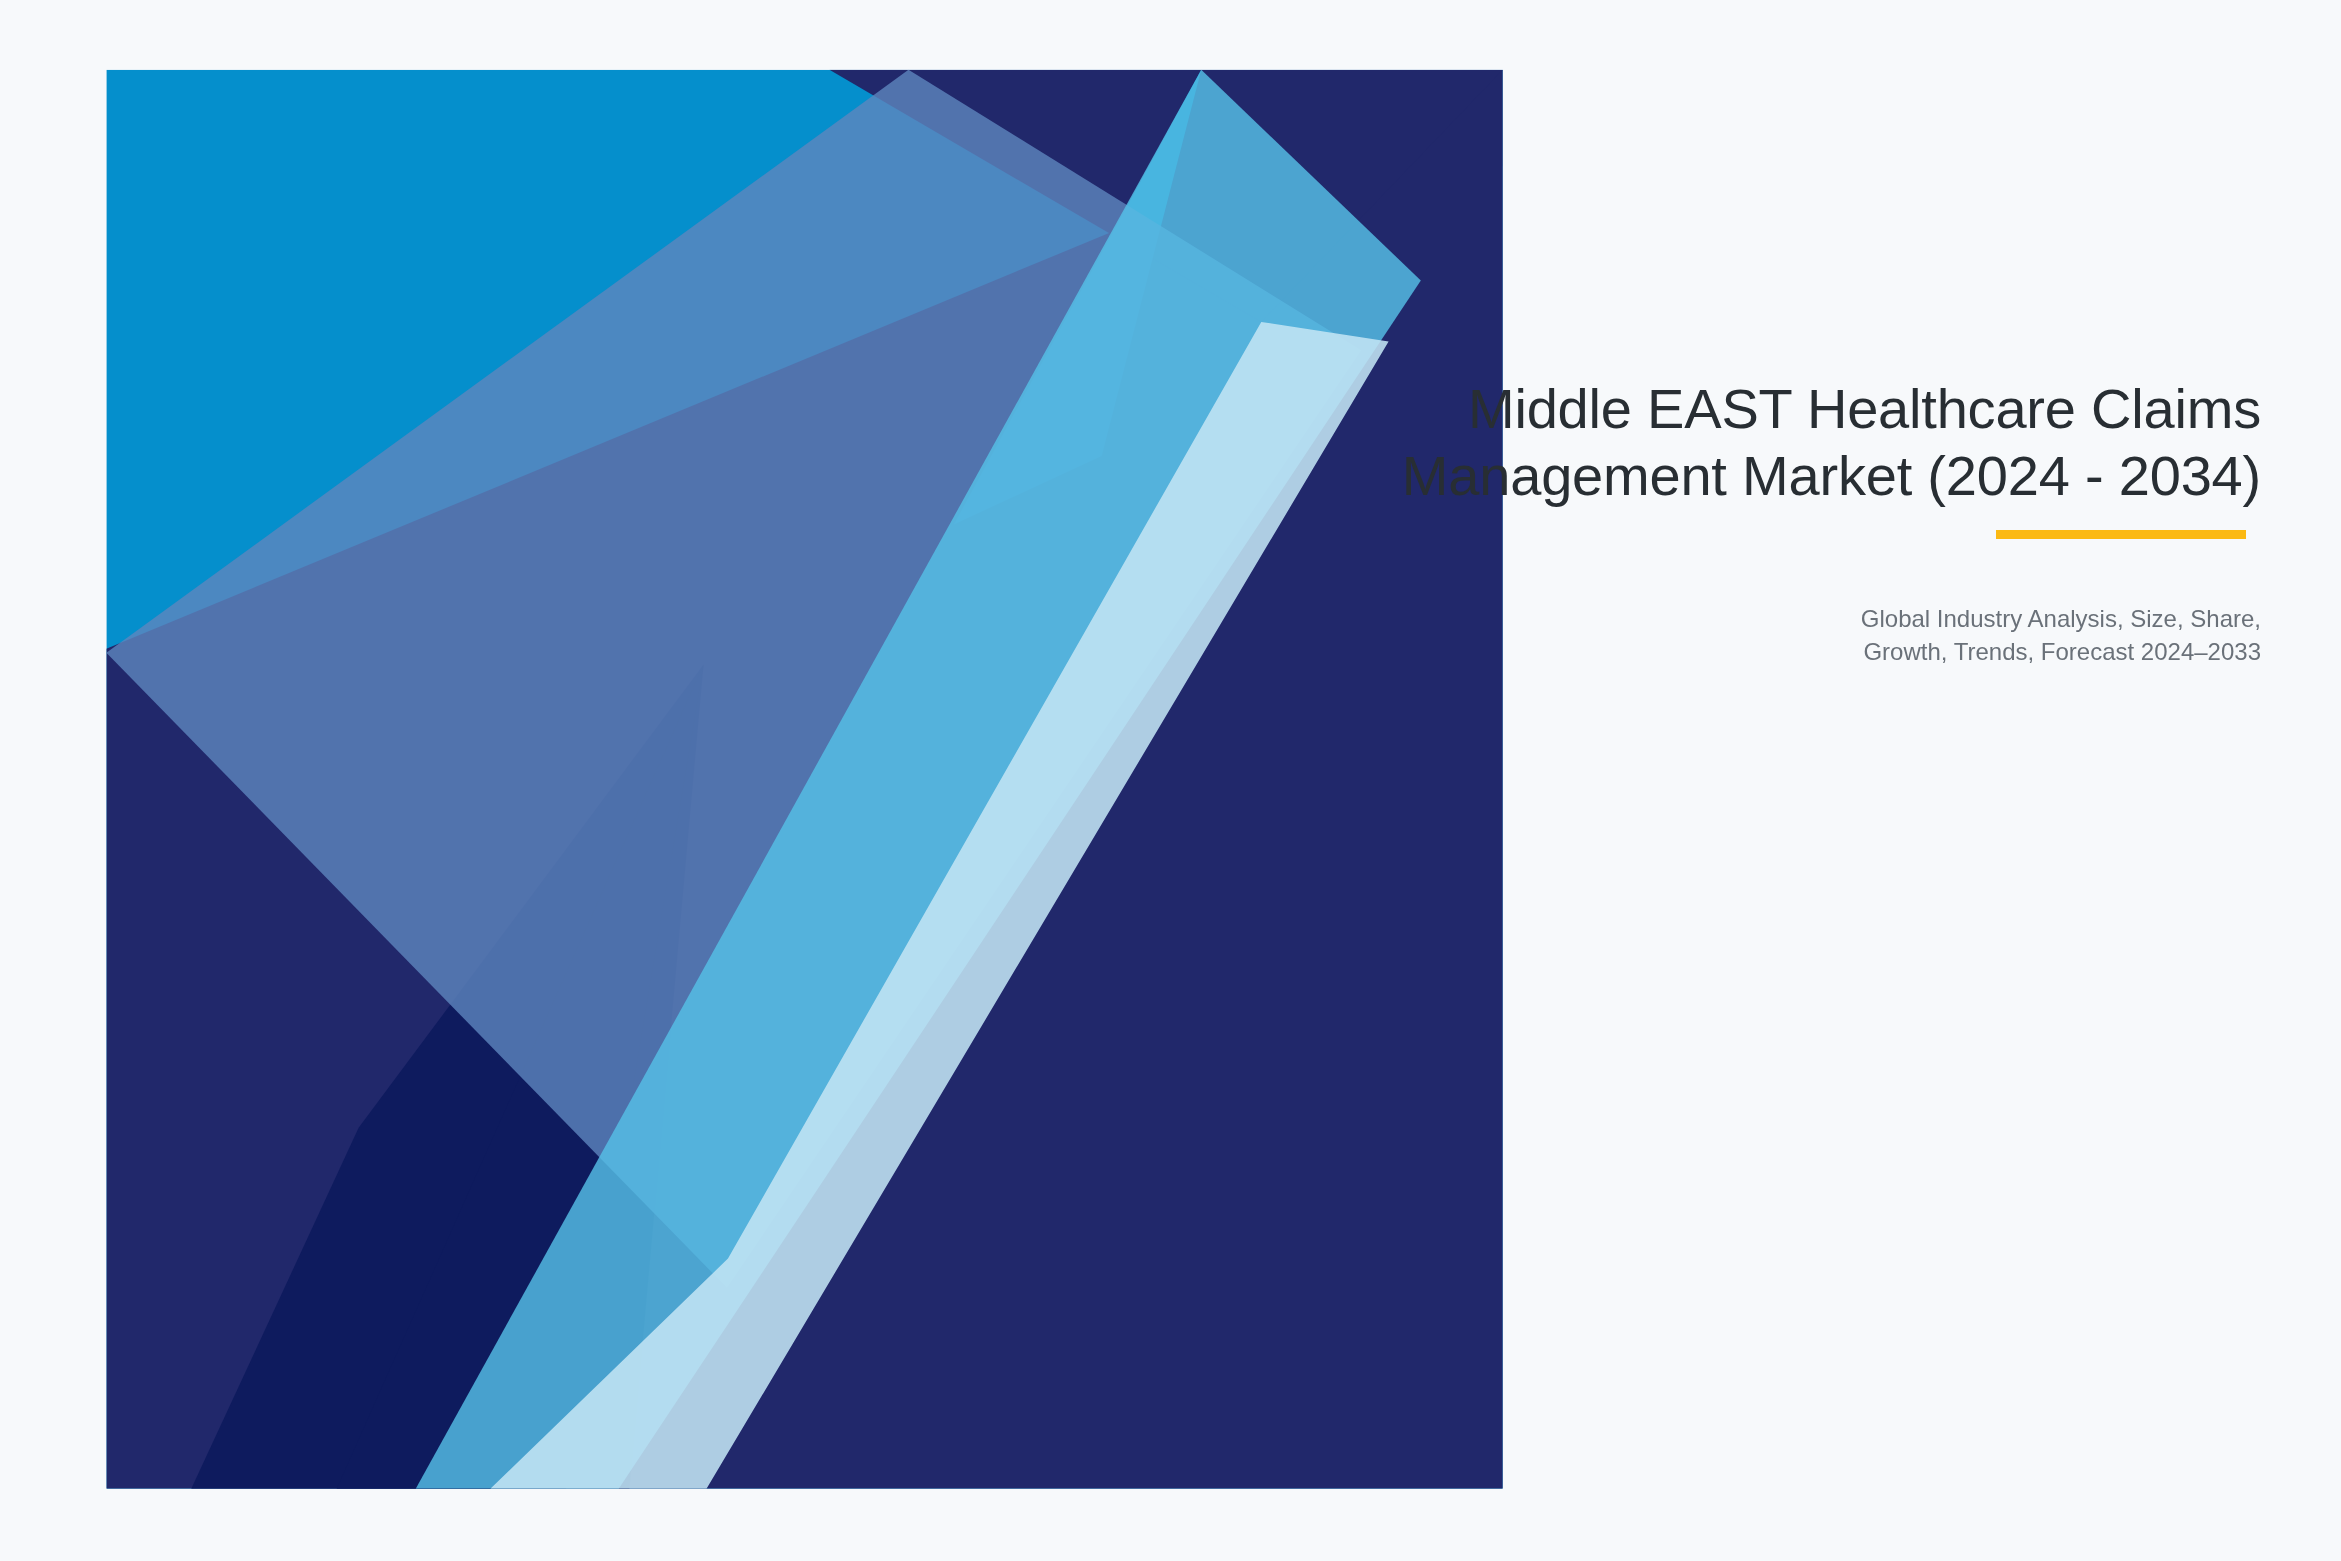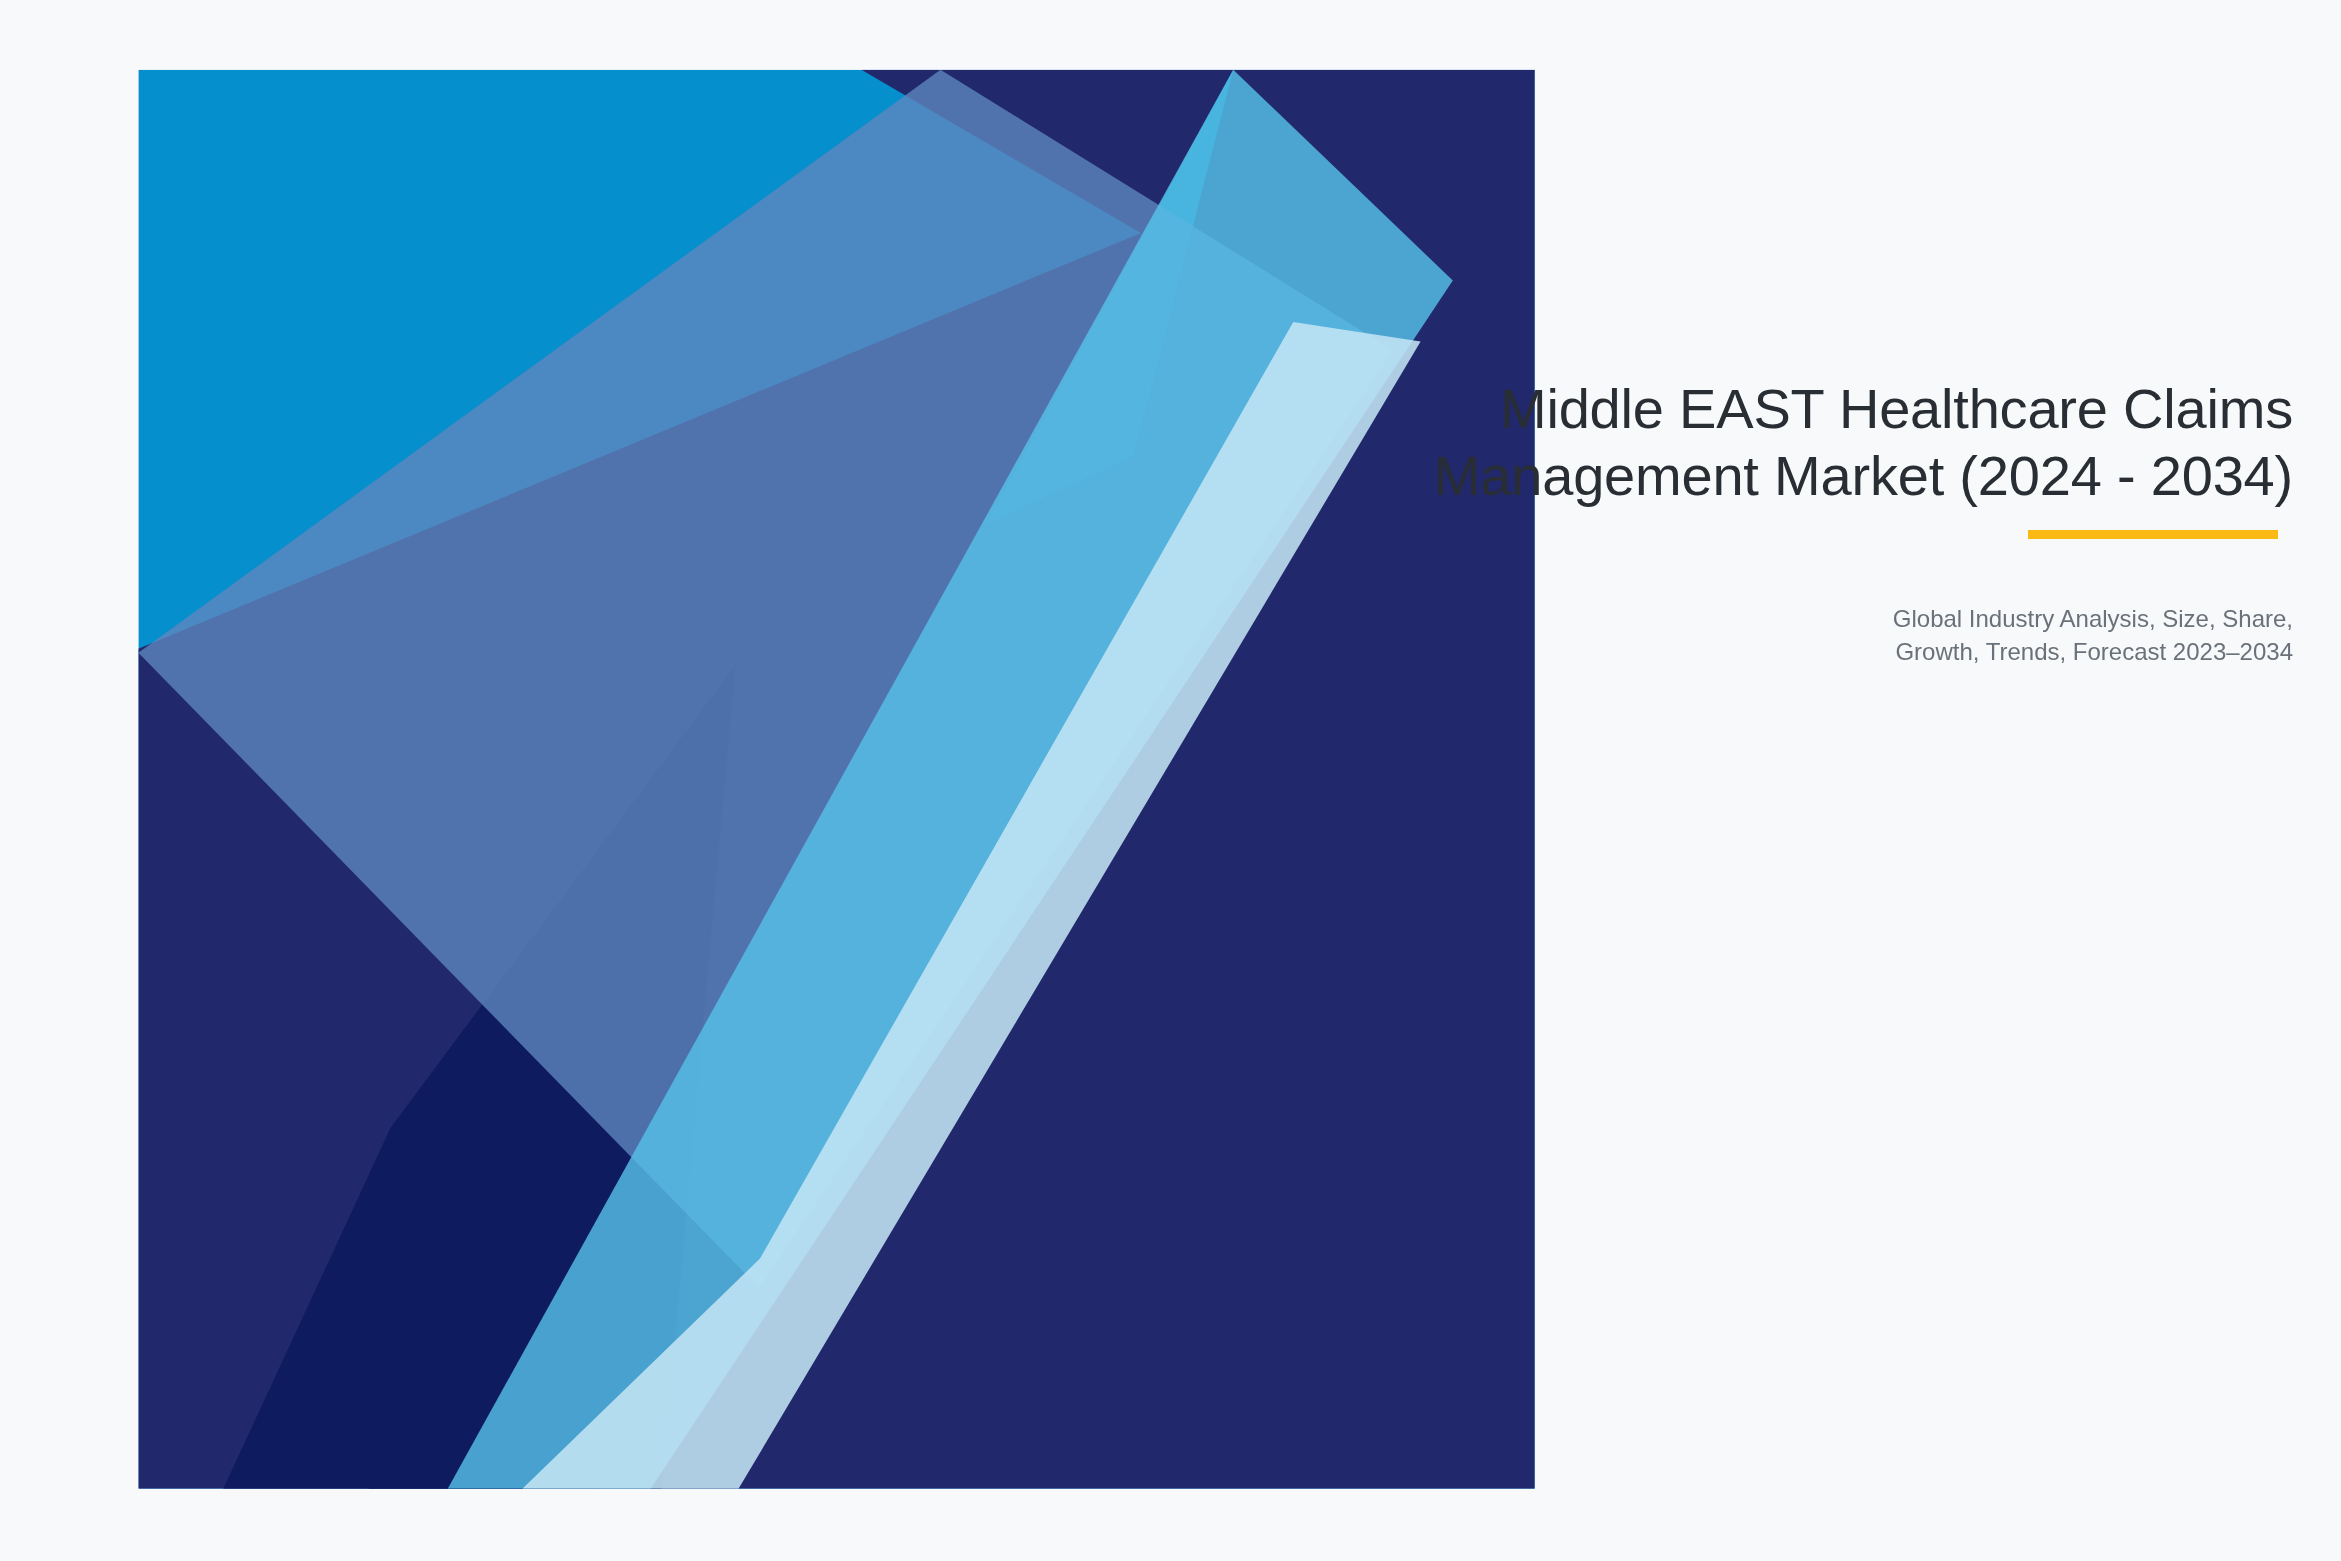--- a/index.html
+++ b/index.html
@@ -15,21 +15,20 @@
     position: relative;
   }
 
   
   #cover {
     position: absolute;
     inset: 0;
     width: 1916px;
     height: 1561px;
     background: #F7F9FB;
-    margin-left: 32px;
   }
 
   
   #artwork {
     position: absolute;
     left: 0;
     top: 0;
     width: 2342px;
     height: 1561px;
     pointer-events: none;
@@ -117,19 +116,19 @@
 
     </g>
   </svg>
 
   <div id="text-block">
 
     <h1 id="report-title" style="color: rgb(40, 46, 51);">Middle EAST Healthcare Claims
 Management Market (2024 - 2034)</h1>
 
     <p id="report-subtitle" style="color: rgb(106, 113, 121);">Global Industry Analysis, Size, Share,
-Growth, Trends, Forecast 2023–2034</p>
+Growth, Trends, Forecast 2024–2033</p>
   </div>
 
   <div id="title-accent-bar" style="background: rgb(251, 185, 19);"></div>
 
 </div>
 
 
 </body></html>

